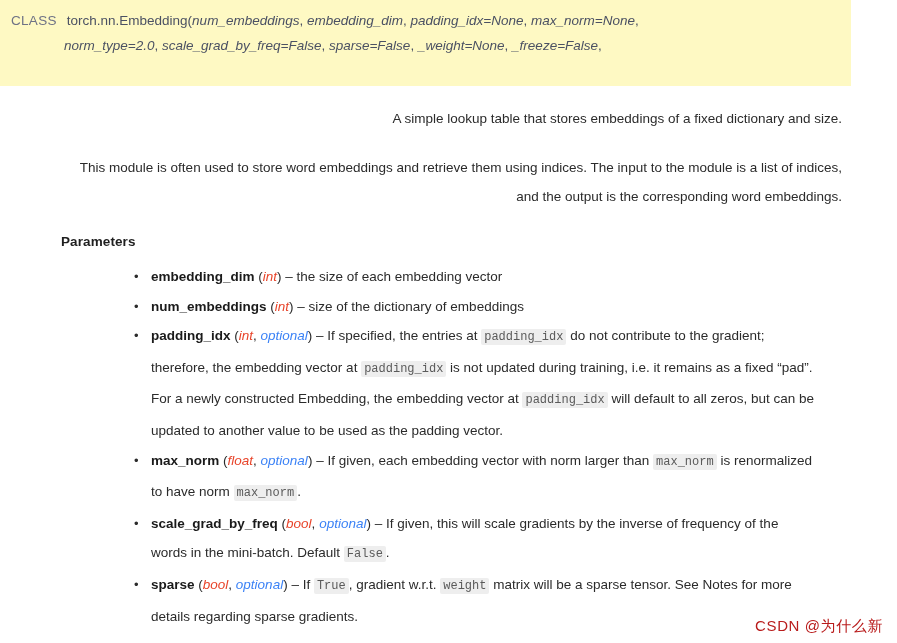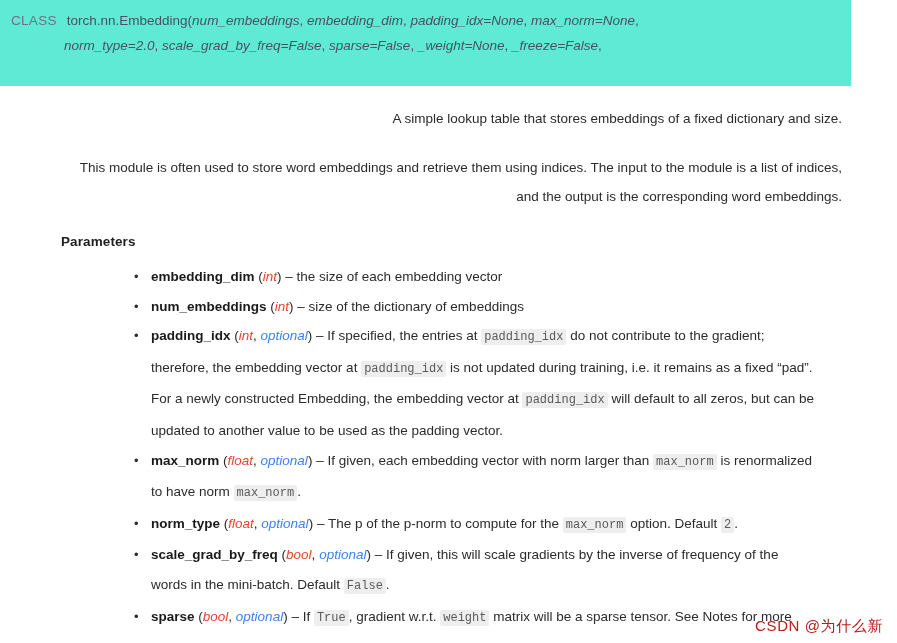--- a/index.html
+++ b/index.html
@@ -17,21 +17,21 @@
     -webkit-font-smoothing: antialiased;
   }
 
   
   #signature-block {
     position: absolute;
     left: 0;
     top: 0;
     width: 851px;
     height: 86px;
-    background: #5eead4;
+    background: #fef9c3;
     box-sizing: border-box;
     padding: 8px 0 0 0;
   }
   .sig-line {
     font-size: 13.5px;
     line-height: 25px;
     white-space: nowrap;
     color: #4b5163;
   }
   .sig-line.first { padding-left: 11px; }
@@ -164,20 +164,19 @@
 
   <p class="para" id="intro-para-2">This module is often used to store word embeddings and retrieve them using indices. The input to the module is a list of indices, and the output is the corresponding word embeddings.</p>
 
   <h4 id="parameters-heading">Parameters</h4>
 
   <ul id="parameters-list">
       <li><span class="pname">embedding_dim</span><span class="paren"> (</span><span class="ptype">int</span><span class="paren">)</span><span> – the size of each embedding vector</span></li>
       <li><span class="pname">num_embeddings</span><span class="paren"> (</span><span class="ptype">int</span><span class="paren">)</span><span> – size of the dictionary of embeddings</span></li>
       <li><span class="pname">padding_idx</span><span class="paren"> (</span><span class="ptype">int</span><span class="paren">, </span><span class="popt">optional</span><span class="paren">)</span><span> – If specified, the entries at </span><code class="inline-code">padding_idx</code><span> do not contribute to the gradient; therefore, the embedding vector at </span><code class="inline-code">padding_idx</code><span> is not updated during training, i.e. it remains as a fixed “pad”. For a newly constructed Embedding, the embedding vector at </span><code class="inline-code">padding_idx</code><span> will default to all zeros, but can be updated to another value to be used as the padding vector.</span></li>
       <li><span class="pname">max_norm</span><span class="paren"> (</span><span class="ptype">float</span><span class="paren">, </span><span class="popt">optional</span><span class="paren">)</span><span> – If given, each embedding vector with norm larger than </span><code class="inline-code">max_norm</code><span> is renormalized to have norm </span><code class="inline-code">max_norm</code><span>.</span></li>
-      <li><span class="pname">norm_type</span><span class="paren"> (</span><span class="ptype">float</span><span class="paren">, </span><span class="popt">optional</span><span class="paren">)</span><span> – The p of the p-norm to compute for the </span><code class="inline-code">max_norm</code><span> option. Default </span><code class="inline-code">2</code><span>.</span></li>
       <li><span class="pname">scale_grad_by_freq</span><span class="paren"> (</span><span class="ptype">bool</span><span class="paren">, </span><span class="popt">optional</span><span class="paren">)</span><span> – If given, this will scale gradients by the inverse of frequency of the words in the mini-batch. Default </span><code class="inline-code">False</code><span>.</span></li>
       <li><span class="pname">sparse</span><span class="paren"> (</span><span class="ptype">bool</span><span class="paren">, </span><span class="popt">optional</span><span class="paren">)</span><span> – If </span><code class="inline-code">True</code><span>, gradient w.r.t. </span><code class="inline-code">weight</code><span> matrix will be a sparse tensor. See Notes for more details regarding sparse gradients.</span></li>
     </ul>
 
 </div>
 
 <div id="watermark">CSDN @为什么新</div>
 
 </body></html>

